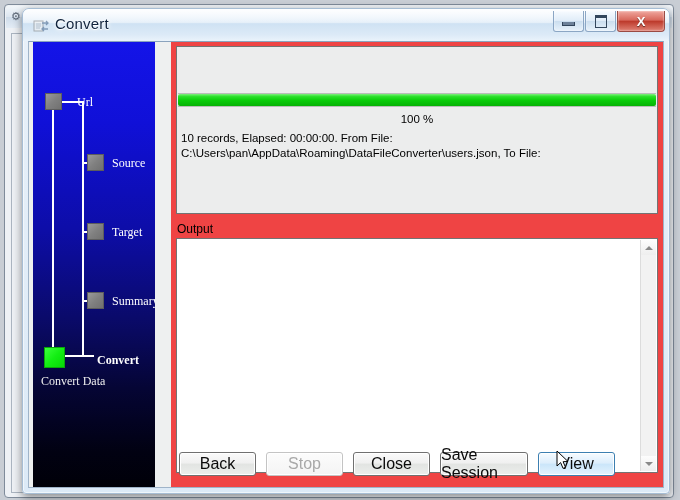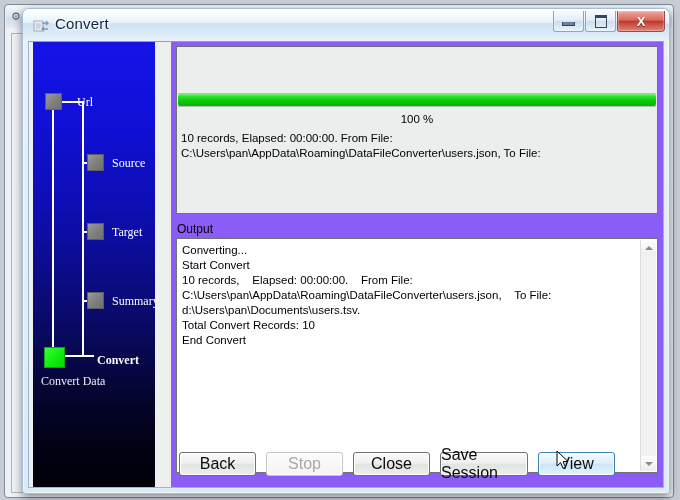--- a/index.html
+++ b/index.html
@@ -184,21 +184,21 @@
     top: 332px;
     color: #f0f0f0;
     font-size: 12px;
     white-space: nowrap;
   }
 
   
   #content {
     position: absolute;
     left: 142px; top: 0; right: 0; bottom: 0;
-    background: #8b5cf6;
+    background: #ef4444;
     padding-left: 30px;
   }
 
   
   #status-panel {
     position: absolute;
     left: 5px; top: 4px; right: 5px;
     height: 168px;
     background: #eceded;
     border: 1px solid #737373;
@@ -408,25 +408,20 @@
           <div id="progress-label">100 %</div>
           <div id="status-text">
             <div>10 records,   Elapsed: 00:00:00.   From File:</div>
             <div>C:\Users\pan\AppData\Roaming\DataFileConverter\users.json,   To File:</div>
           </div>
         </div>
 
         <div id="output-label">Output</div>
 
         <div id="output-panel">
-          <div id="output-text">Converting...
-Start Convert
-10 records,    Elapsed: 00:00:00.    From File: C:\Users\pan\AppData\Roaming\DataFileConverter\users.json,    To File: d:\Users\pan\Documents\users.tsv.
-Total Convert Records: 10
-End Convert</div>
           <div id="output-scrollbar">
             <div class="sb-arrow" id="sb-arrow-up">
               <div class="tri tri-up"></div>
             </div>
             <div class="sb-arrow" id="sb-arrow-down">
               <div class="tri tri-down"></div>
             </div>
           </div>
         </div>
 

